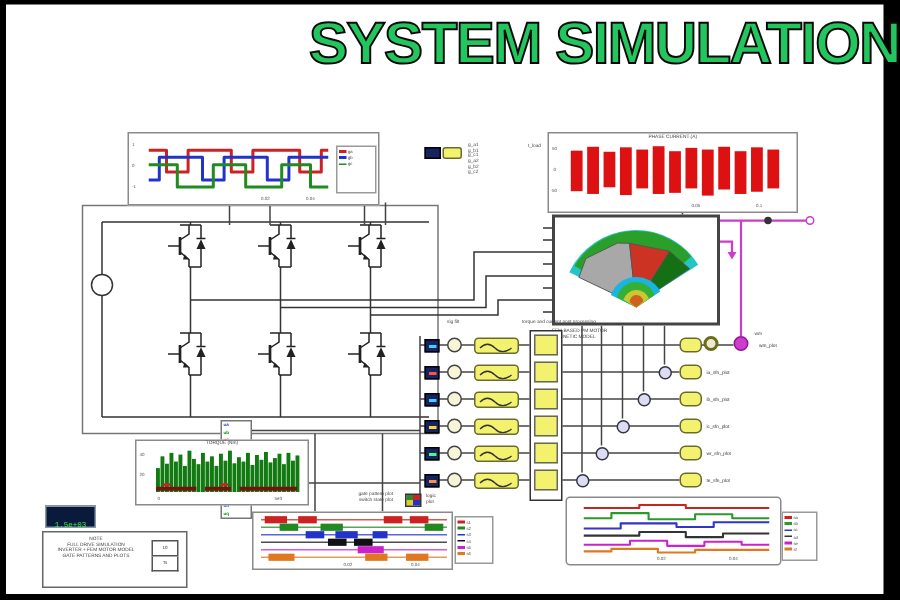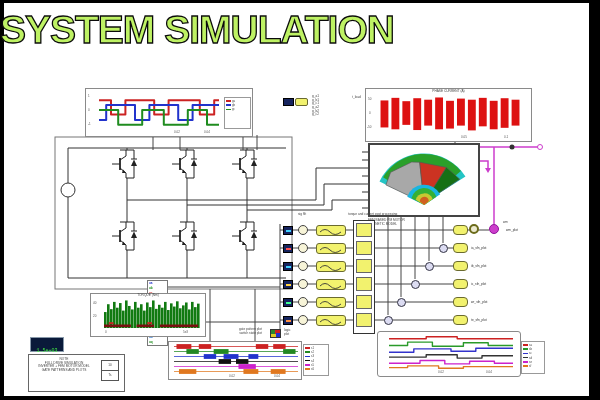--- a/index.html
+++ b/index.html
@@ -1,21 +1,21 @@
 <!DOCTYPE html>
 <html><head>
 <meta charset="utf-8">
 <style>
   html,body{margin:0;padding:0;background:#888;}
   .canvas{position:relative;width:600px;height:400px;background:#000;overflow:hidden;
           font-family:"Liberation Sans",sans-serif;}
   .page{position:absolute;left:4px;top:3px;width:585px;height:393px;background:#fff;}
   .abs{position:absolute;}
-  .title{position:absolute;left:0;top:8px;width:600px;text-align:left;
-         font-weight:700;font-size:39px;letter-spacing:-1px;color:#bef264;
+  .title{position:absolute;left:0;top:8px;width:600px;text-align:right;
+         font-weight:700;font-size:39px;letter-spacing:-1px;color:#22c55e;
          -webkit-text-stroke:1.3px #0a0a0a;}
   .scope{position:absolute;background:#fff;border:1px solid #8a8a8a;}
   .t3{font-size:3.2px;line-height:1.15;color:#444;}
   .tick{position:absolute;font-size:3px;color:#555;}
   .legendbox{position:absolute;background:#fff;border:1px solid #999;padding:1px 1px;overflow:hidden;}
   .lg-row{display:flex;align-items:center;gap:1px;height:4.2px;}
   .lg-sw{display:inline-block;width:5px;height:1.6px;flex:0 0 auto;}
   .lg-tx{font-size:2.8px;color:#444;white-space:nowrap;}
   .yellowblk{position:absolute;background:#f2f26e;border:1px solid #6a6a30;border-radius:3px;box-sizing:border-box;}
   .navyblk{position:absolute;background:#16245e;border:1px solid #000;box-sizing:border-box;}

